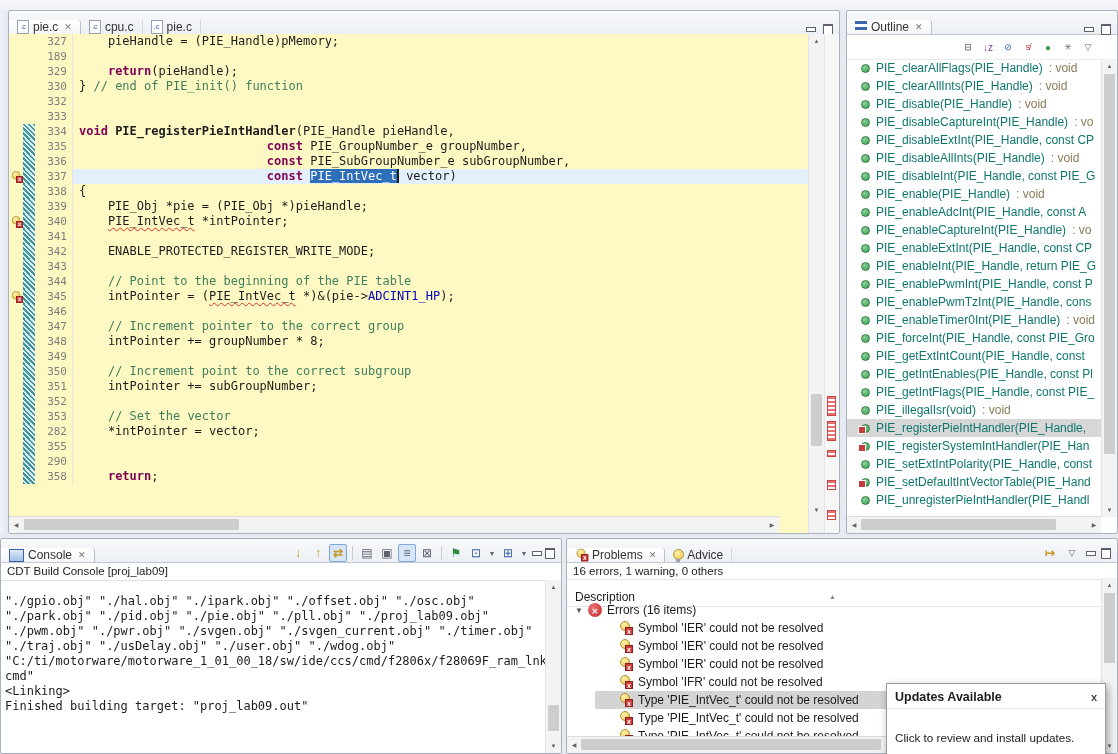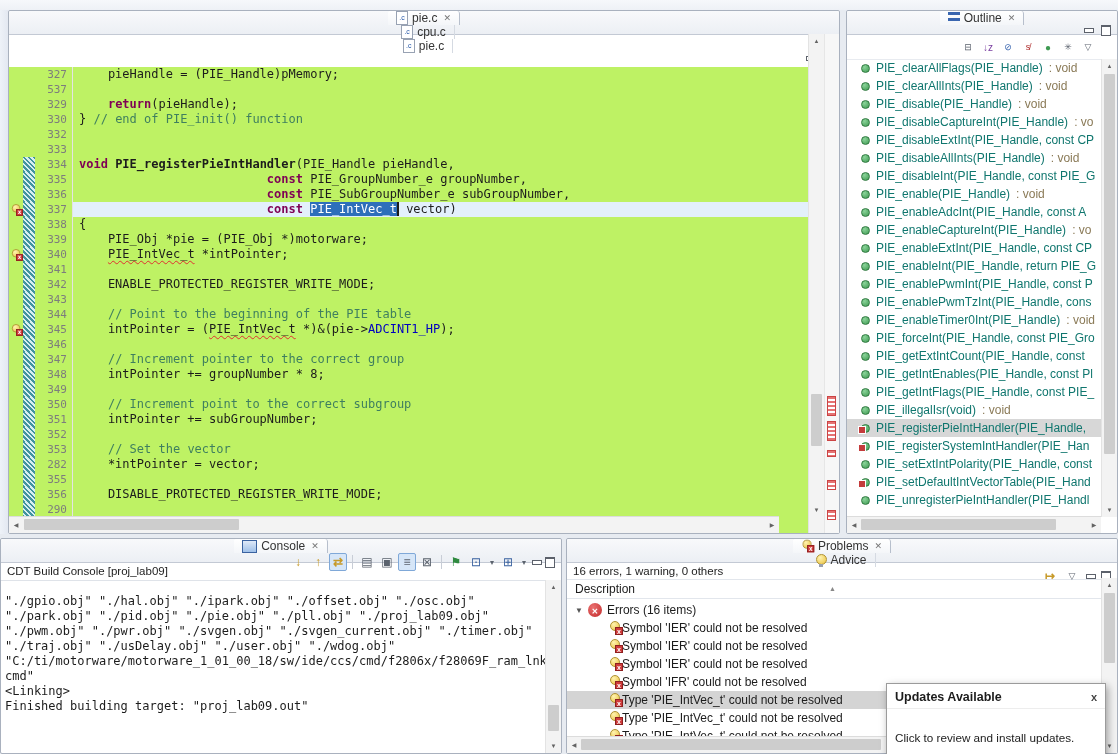--- a/index.html
+++ b/index.html
@@ -1,21 +1,21 @@
 <!DOCTYPE html>
 <html><head>
 <meta charset="utf-8">
 <style>
   html,body{margin:0;padding:0;}
   body{width:1118px;height:754px;overflow:hidden;position:relative;
        background:#e7ebf1;font-family:"Liberation Sans",sans-serif;font-size:12px;color:#1c1c1c;}
   .pane{position:absolute;background:#fff;border:1px solid #a9b1be;border-radius:2px;box-sizing:border-box;}
   
-  .tabbar{height:23px;display:flex;align-items:center;background:linear-gradient(#f8f9fb,#eceff4);
-          border-bottom:1px solid #c3c9d4;border-radius:2px 2px 0 0;flex-direction:column;}
+  .tabbar{height:23px;display:flex;align-items:flex-end;background:linear-gradient(#f8f9fb,#eceff4);
+          border-bottom:1px solid #c3c9d4;border-radius:2px 2px 0 0;}
   .tab{display:flex;align-items:center;gap:4px;padding:0 8px;color:#333;cursor:default;border-right:1px solid #d5dae2;}
   .tab.active{background:linear-gradient(#ffffff,#f4f6f9);border-right:1px solid #b7bfcc;
               border-radius:3px 3px 0 0;box-shadow:inset 0 1px 0 #fff;font-weight:normal;}
   .tab .x{font-size:9px;color:#777;margin-left:2px;}
   .winbtns{margin-left:auto;display:flex;align-items:center;gap:6px;padding-right:6px;}
   .w-min,.w-max{width:11px;height:10px;position:relative;display:inline-block;}
   .w-min::after{content:"";position:absolute;left:1px;top:3px;width:8px;height:3px;border:1px solid #5c616b;background:#fff;}
   .w-max::after{content:"";position:absolute;left:1px;top:0;width:8px;height:8px;border:1px solid #5c616b;border-top-width:2px;background:#fff;}
   
   .cfile{width:12px;height:14px;background:#fff;border:1px solid #98a2b3;font-size:7px;color:#2456a8;
@@ -40,21 +40,21 @@
                     background:radial-gradient(circle at 35% 30%,#fff3b0,#f0d060 70%,#caa53e);border:1px solid #b09232;}
   .bulbicon::after{content:"";position:absolute;left:3px;bottom:0;width:4px;height:3px;background:#9aa0ad;}
   .tbi{display:inline-flex;align-items:center;justify-content:center;width:18px;height:18px;font-size:12px;color:#5c636e;}
   .tbi.gold{color:#c79a2a;font-weight:bold;}
   .tbi.toggled{background:#d6e6f8;border:1px solid #7fa8d8;border-radius:2px;box-sizing:border-box;}
   .tbi.small{font-size:9px;}
   .sep{width:1px;height:14px;background:#c8cdd6;margin:0 3px;align-self:center;}
   
   #editor-pane{left:8px;top:10px;width:832px;height:524px;}
   .edbody{position:absolute;left:0;top:23px;right:0;bottom:0;display:flex;}
-  .code-wrap{flex:1;overflow:hidden;position:relative;background:#bef264;margin-top:33px;}
+  .code-wrap{flex:1;overflow:hidden;position:relative;background:#fef9c3;}
   .cl{display:flex;height:15px;line-height:15px;font-family:"DejaVu Sans Mono","Liberation Mono",monospace;font-size:12px;}
   .gm{width:14px;flex:0 0 14px;display:flex;align-items:center;justify-content:center;}
   .gm .bulb-err{transform:scale(.85);}
   .gc{width:12px;flex:0 0 12px;}
   .gc.chg{background:repeating-linear-gradient(45deg,#41939e 0 1.5px,#d8eef0 1.5px 3.5px);}
   .gn{width:32px;flex:0 0 32px;text-align:right;padding-right:5px;color:#7d7d7d;font-size:11px;border-right:1px solid #e4e4e4;}
   .ct{flex:1;padding-left:6px;white-space:pre;}
   .cl.cur .ct{background:#e3f0fb;}
   .tk-k{color:#7f0055;font-weight:bold;}
   .tk-c{color:#3f7f5f;}
@@ -80,25 +80,25 @@
   .ol-sig{color:#0f766e;}
   .ol-ret{color:#8a7a57;}
   
   #console-pane{left:0;top:538px;width:562px;height:216px;}
   .cons-label{height:17px;line-height:17px;padding-left:6px;font-size:11.5px;border-bottom:1px solid #dfe3e9;}
   .cons-text{position:absolute;left:0;top:41px;right:16px;bottom:0;overflow:hidden;
              font-family:"DejaVu Sans Mono","Liberation Mono",monospace;font-size:12px;line-height:15px;white-space:pre;padding:2px 0 0 4px;}
   
   #problems-pane{left:566px;top:538px;width:552px;height:216px;}
   .prob-summary{height:16px;line-height:16px;padding-left:6px;font-size:11.5px;border-bottom:1px solid #e2e6ec;}
-  .prob-header{height:18px;line-height:18px;padding-left:8px;border-bottom:1px solid #e2e6ec;position:relative;}
+  .prob-header{height:18px;line-height:18px;padding-left:8px;border-bottom:1px solid #e2e6ec;position:relative;margin-top:8px;}
   .prob-header .sortcaret{position:absolute;left:262px;top:0;font-size:7px;color:#888;}
   .prob-tree{position:absolute;left:0;top:62px;right:16px;bottom:15px;overflow:hidden;}
   .prob-group{display:flex;align-items:center;gap:5px;height:18px;padding-left:8px;}
-  .prob-row{display:flex;align-items:center;height:18px;padding-left:42px;}
+  .prob-row{display:flex;align-items:center;gap:6px;height:18px;padding-left:24px;margin-left:28px;}
   .prob-row.sel{background:#d4d4d4;}
   .chev{font-size:8px;color:#555;}
   
   #updates-popup{position:absolute;left:886px;top:683px;width:218px;height:140px;background:#fff;
                  border:1px solid #9b9b9b;box-shadow:2px 3px 8px rgba(0,0,0,.35);z-index:50;}
   .pop-title{display:flex;justify-content:space-between;align-items:center;padding:6px 8px 4px 8px;
              font-weight:bold;font-size:12.5px;border-bottom:1px solid #ededed;}
   .pop-x{font-size:11px;color:#444;font-weight:bold;}
   .pop-body{padding:6px 8px 0 8px;font-size:11.7px;line-height:15px;color:#222;}
   .topstrip{position:absolute;left:0;top:0;width:1118px;height:10px;background:linear-gradient(#f6f8fb,#eef1f6);}
@@ -135,21 +135,21 @@
       <div id="code-lines">
           <div class="cl">
             <span class="gm"></span>
             <span class="gc"></span>
             <span class="gn">327</span>
             <span class="ct"><span class="tk-p">    pieHandle = (PIE_Handle)pMemory;</span></span>
           </div>
           <div class="cl">
             <span class="gm"></span>
             <span class="gc"></span>
-            <span class="gn">537</span>
+            <span class="gn">189</span>
             <span class="ct"></span>
           </div>
           <div class="cl">
             <span class="gm"></span>
             <span class="gc"></span>
             <span class="gn">329</span>
             <span class="ct"><span class="tk-p">    </span><span class="tk-k">return</span><span class="tk-p">(pieHandle);</span></span>
           </div>
           <div class="cl">
             <span class="gm"></span>
@@ -198,21 +198,21 @@
           <div class="cl">
             <span class="gm"></span>
             <span class="gc chg"></span>
             <span class="gn">338</span>
             <span class="ct"><span class="tk-p">{</span></span>
           </div>
           <div class="cl">
             <span class="gm"></span>
             <span class="gc chg"></span>
             <span class="gn">339</span>
-            <span class="ct"><span class="tk-p">    PIE_Obj *pie = (PIE_Obj *)motorware;</span></span>
+            <span class="ct"><span class="tk-p">    PIE_Obj *pie = (PIE_Obj *)pieHandle;</span></span>
           </div>
           <div class="cl">
             <span class="gm">
               <span class="bulb-err"></span>
             </span>
             <span class="gc chg"></span>
             <span class="gn">340</span>
             <span class="ct"><span class="tk-p">    </span><span class="tk-u">PIE_IntVec_t</span><span class="tk-p"> *intPointer;</span></span>
           </div>
           <div class="cl">
@@ -299,26 +299,20 @@
             <span class="gm"></span>
             <span class="gc chg"></span>
             <span class="gn">282</span>
             <span class="ct"><span class="tk-p">    *intPointer = vector;</span></span>
           </div>
           <div class="cl">
             <span class="gm"></span>
             <span class="gc chg"></span>
             <span class="gn">355</span>
             <span class="ct"></span>
-          </div>
-          <div class="cl">
-            <span class="gm"></span>
-            <span class="gc chg"></span>
-            <span class="gn">356</span>
-            <span class="ct"><span class="tk-p">    DISABLE_PROTECTED_REGISTER_WRITE_MODE;</span></span>
           </div>
           <div class="cl">
             <span class="gm"></span>
             <span class="gc chg"></span>
             <span class="gn">290</span>
             <span class="ct"></span>
           </div>
           <div class="cl">
             <span class="gm"></span>
             <span class="gc chg"></span>

